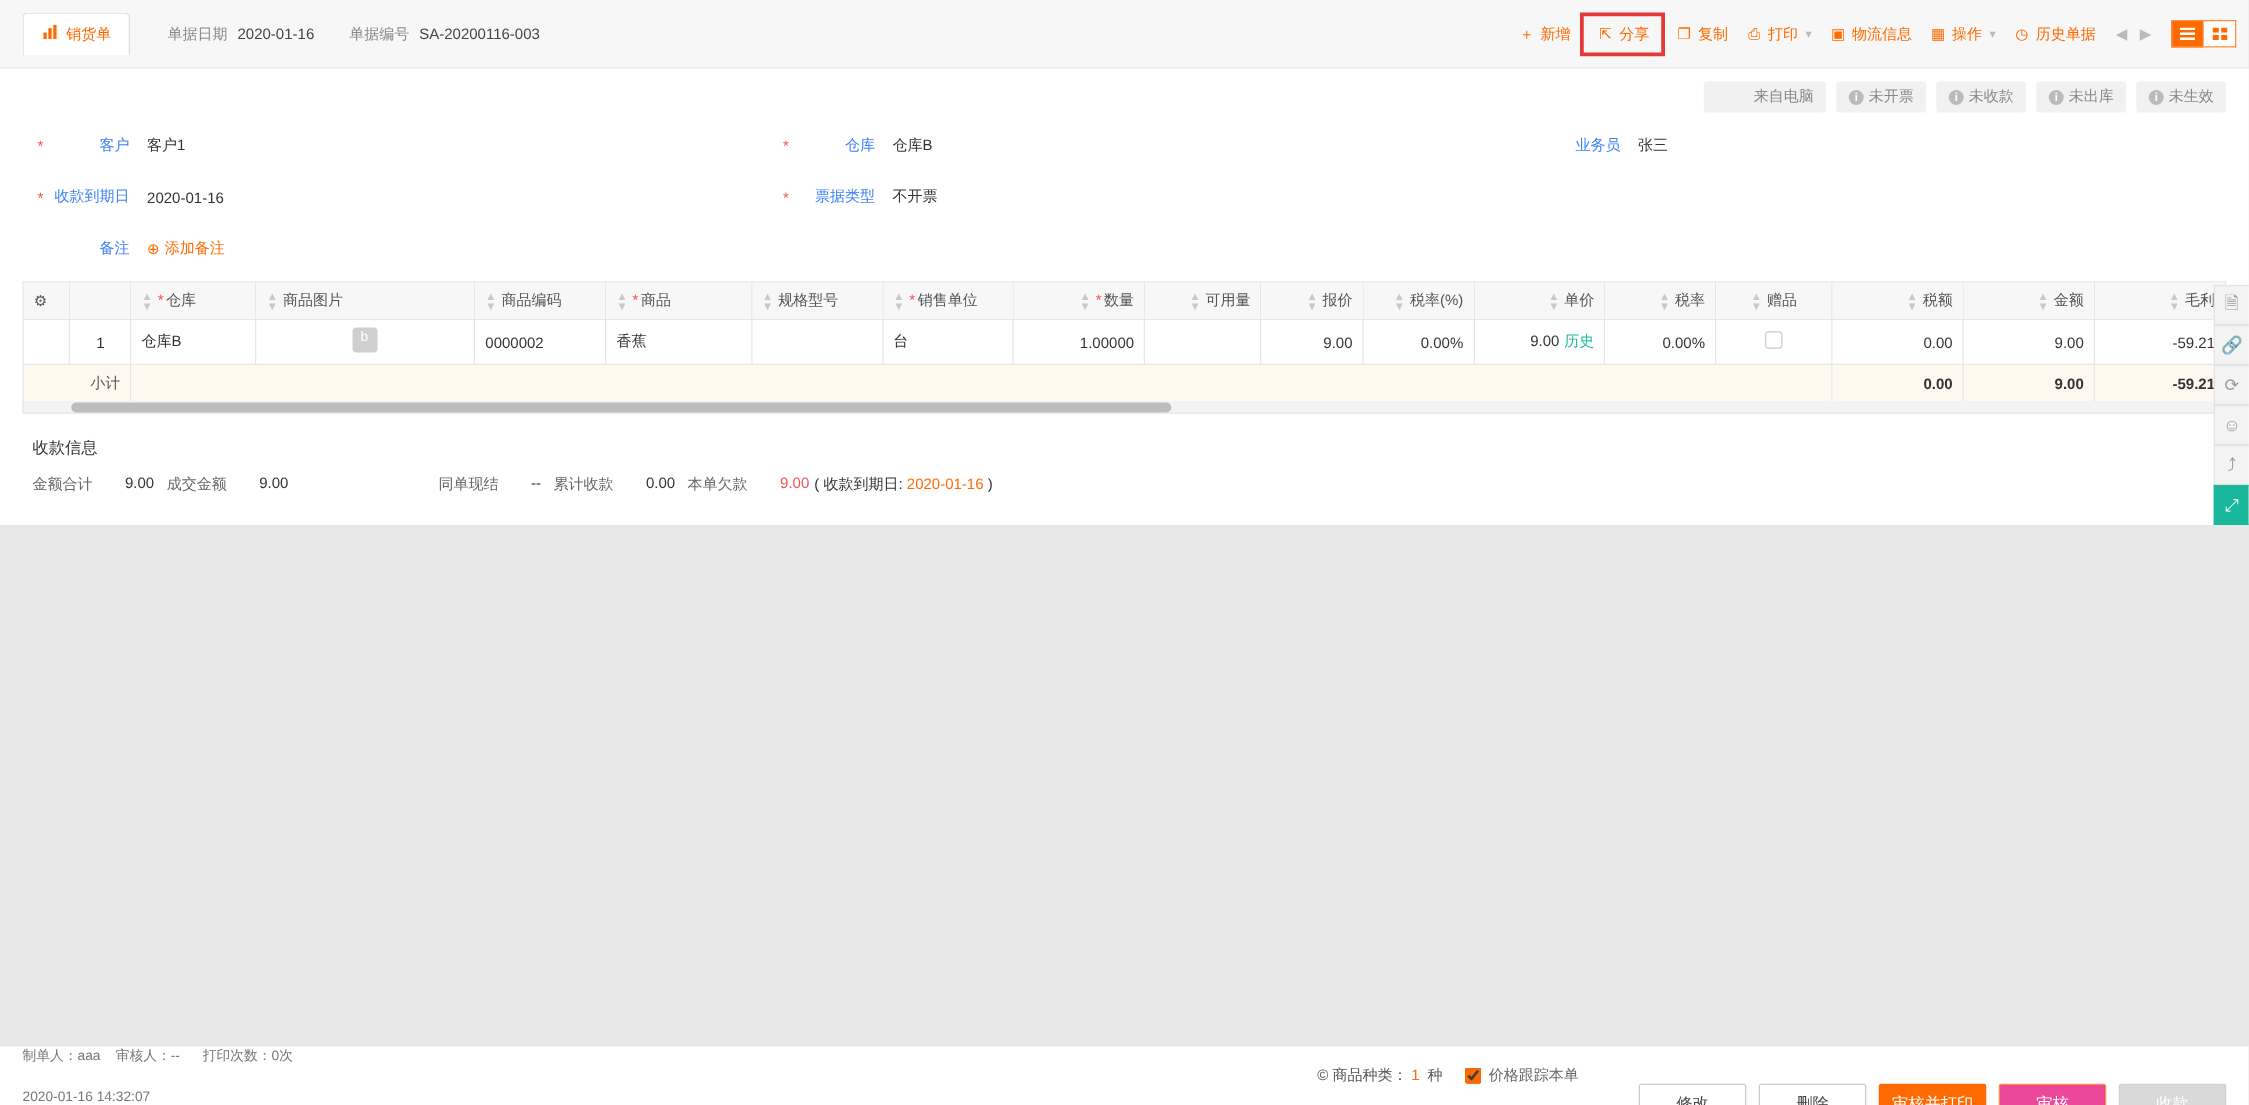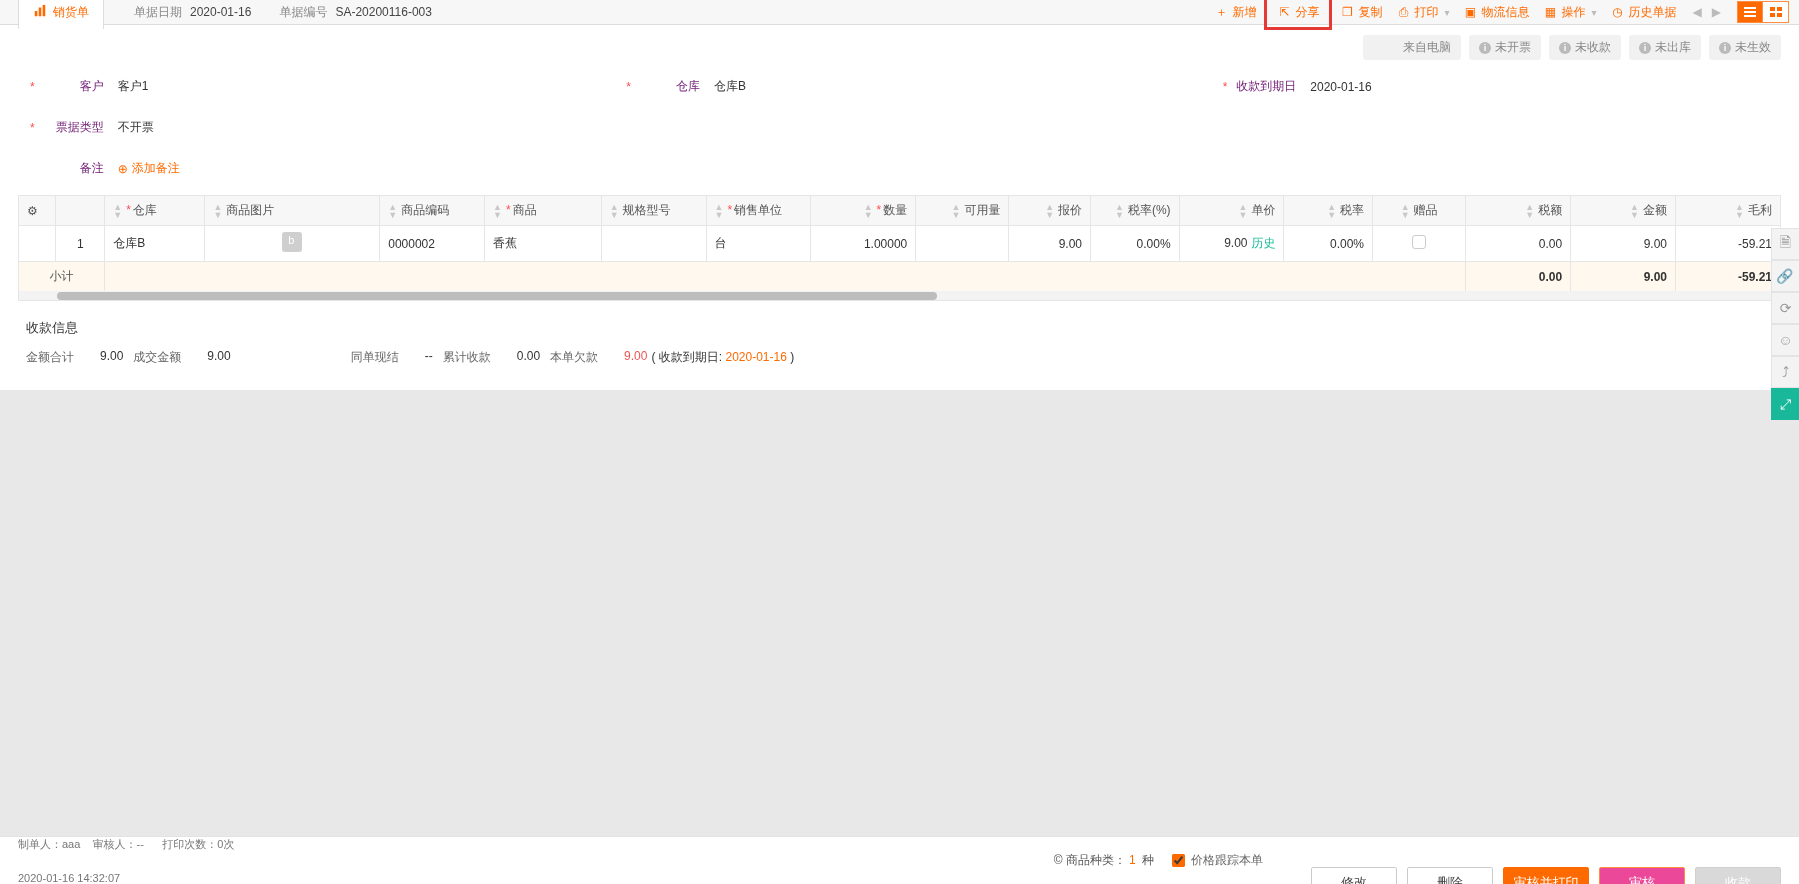--- a/index.html
+++ b/index.html
@@ -1,17 +1,17 @@
 <!DOCTYPE html>
 <html><head>
 <meta charset="utf-8">
 <style>
   * { box-sizing: border-box; margin: 0; padding: 0; }
   body { font-family: "Microsoft YaHei", Arial, sans-serif; font-size: 12px; color: #333; background: #e8e8e8; width: 1799px; height: 884px; position: relative; overflow: hidden; }
-  .topbar { display: flex; align-items: center; background: #f7f7f7; border-bottom: 1px solid #ddd; height: 25px; padding: 0 10px 0 0; }
+  .topbar { display: flex; align-items: center; background: #f7f7f7; border-bottom: 1px solid #ddd; height: 55px; padding: 0 10px 0 0; }
   .tab { display: inline-flex; align-items: center; gap: 6px; background: #fff; border: 1px solid #ddd; border-bottom: none; padding: 8px 14px; color: #ff6a00; font-weight: 500; border-radius: 4px 4px 0 0; margin-left: 18px; }
   .tab svg { width: 14px; height: 14px; }
   .meta { display: flex; align-items: center; gap: 28px; margin-left: 30px; color: #666; }
   .meta .lbl { color: #888; margin-right: 8px; }
   .meta .val { color: #444; }
   .topbar-actions { margin-left: auto; display: flex; align-items: center; gap: 2px; }
   .act { display: inline-flex; align-items: center; gap: 4px; padding: 4px 6px; color: #ff6a00; cursor: pointer; font-size: 12px; }
   .act .ico { width: 14px; height: 14px; display: inline-flex; align-items: center; justify-content: center; }
   .act-caret { color: #bbb; font-size: 10px; margin-left: 2px; }
   .share-highlight { border: 3px solid #e53935; padding: 2px 4px; }
@@ -23,42 +23,42 @@
 
   .page { background: #fff; margin: 0; padding: 0; }
   .status-row { display: flex; justify-content: flex-end; gap: 8px; padding: 10px 18px 6px; background: #fff; }
   .pill { display: inline-flex; align-items: center; gap: 4px; background: #f1f1f1; color: #888; padding: 4px 10px; border-radius: 3px; font-size: 12px; }
   .pill .dot { width: 12px; height: 12px; border-radius: 50%; background: #bbb; color: #fff; font-size: 9px; display: inline-flex; align-items: center; justify-content: center; font-weight: bold; }
   .pill.plain { background: #f1f1f1; padding-left: 40px; }
 
   .form-grid { display: grid; grid-template-columns: 1fr 1fr 1fr; gap: 24px 60px; padding: 12px 40px 18px 30px; background: #fff; }
   .fld { display: flex; align-items: center; }
   .fld .req { color: #ff4d4f; margin-right: 3px; }
-  .fld .lab { color: #701a75; width: 66px; text-align: right; margin-right: 14px; }
+  .fld .lab { color: #3b82f6; width: 66px; text-align: right; margin-right: 14px; }
   .fld .val { color: #333; }
   .fld .link { color: #ff6a00; cursor: pointer; display: inline-flex; align-items: center; gap: 4px; }
   .redact { display: inline-block; width: 250px; height: 20px; background: #f5f5f5; border-radius: 3px; }
 
   .grid-wrap { padding: 0 18px 8px; background: #fff; }
   .grid { width: 100%; border-collapse: collapse; table-layout: fixed; }
   .grid th, .grid td { border: 1px solid #e6e6e6; padding: 6px 8px; font-size: 12px; height: 30px; white-space: nowrap; overflow: hidden; }
   .grid thead th { background: #f7f7f7; color: #555; font-weight: normal; text-align: left; position: relative; }
   .grid thead th .req { color: #ff4d4f; margin-right: 2px; }
   .sort { color: #c8c8c8; font-size: 9px; display: inline-block; line-height: 8px; margin-right: 4px; vertical-align: middle; }
   .grid td.num, .grid th.num { text-align: right; }
   .grid td.ctr, .grid th.ctr { text-align: center; }
   .gear-cell { width: 32px; text-align: center; color: #888; }
   .img-th { width: 150px; }
   .img-cell { text-align: center; }
   .img-ph { display: inline-block; width: 20px; height: 20px; background: #cfcfcf; border-radius: 3px; position: relative; }
   .img-ph::after { content: "b"; color: #fff; font-size: 11px; position: absolute; left: 6px; top: 2px; }
   .hist { color: #1bbc9b; margin-left: 4px; cursor: pointer; }
   .chk { width: 14px; height: 14px; border: 1px solid #ccc; border-radius: 3px; display: inline-block; background: #fff; }
   tr.subtotal td { background: #fff8ee; font-weight: bold; color: #333; }
-  tr.subtotal td.lab { text-align: center; font-weight: normal; color: #555; }
+  tr.subtotal td.lab { text-align: right; font-weight: normal; color: #555; }
   .hscroll { position: relative; height: 10px; background: #f3f3f3; border: 1px solid #e6e6e6; border-top: none; margin-top: -1px; }
   .hscroll .thumb { position: absolute; top: 1px; left: 38px; width: 880px; height: 8px; background: #bdbdbd; border-radius: 4px; }
 
   .pay-section { padding: 10px 26px 24px; background: #fff; }
   .pay-title { font-size: 13px; color: #333; margin-bottom: 12px; }
   .pay-cols { display: flex; gap: 120px; }
   .pay-col { display: flex; flex-direction: row; gap: 10px; }
   .kv { display: flex; }
   .kv .k { color: #666; width: 66px; }
   .kv .v { color: #333; margin-left: 8px; }
@@ -184,20 +184,25 @@
   <div class="form-grid">
     <div class="fld">
         <span class="req">*</span>
         <span class="lab">客户</span>
         <span class="val">客户1</span>
       </div>
     <div class="fld">
         <span class="req">*</span>
         <span class="lab">仓库</span>
         <span class="val">仓库B</span>
+      </div>
+    <div class="fld">
+        <span class="req" style="visibility:hidden">*</span>
+        <span class="lab">业务员</span>
+        <span class="val">张三</span>
       </div>
 
     <div class="fld">
         <span class="req">*</span>
         <span class="lab">收款到期日</span>
         <span class="val">2020-01-16</span>
       </div>
     <div class="fld">
         <span class="req">*</span>
         <span class="lab">票据类型</span>

